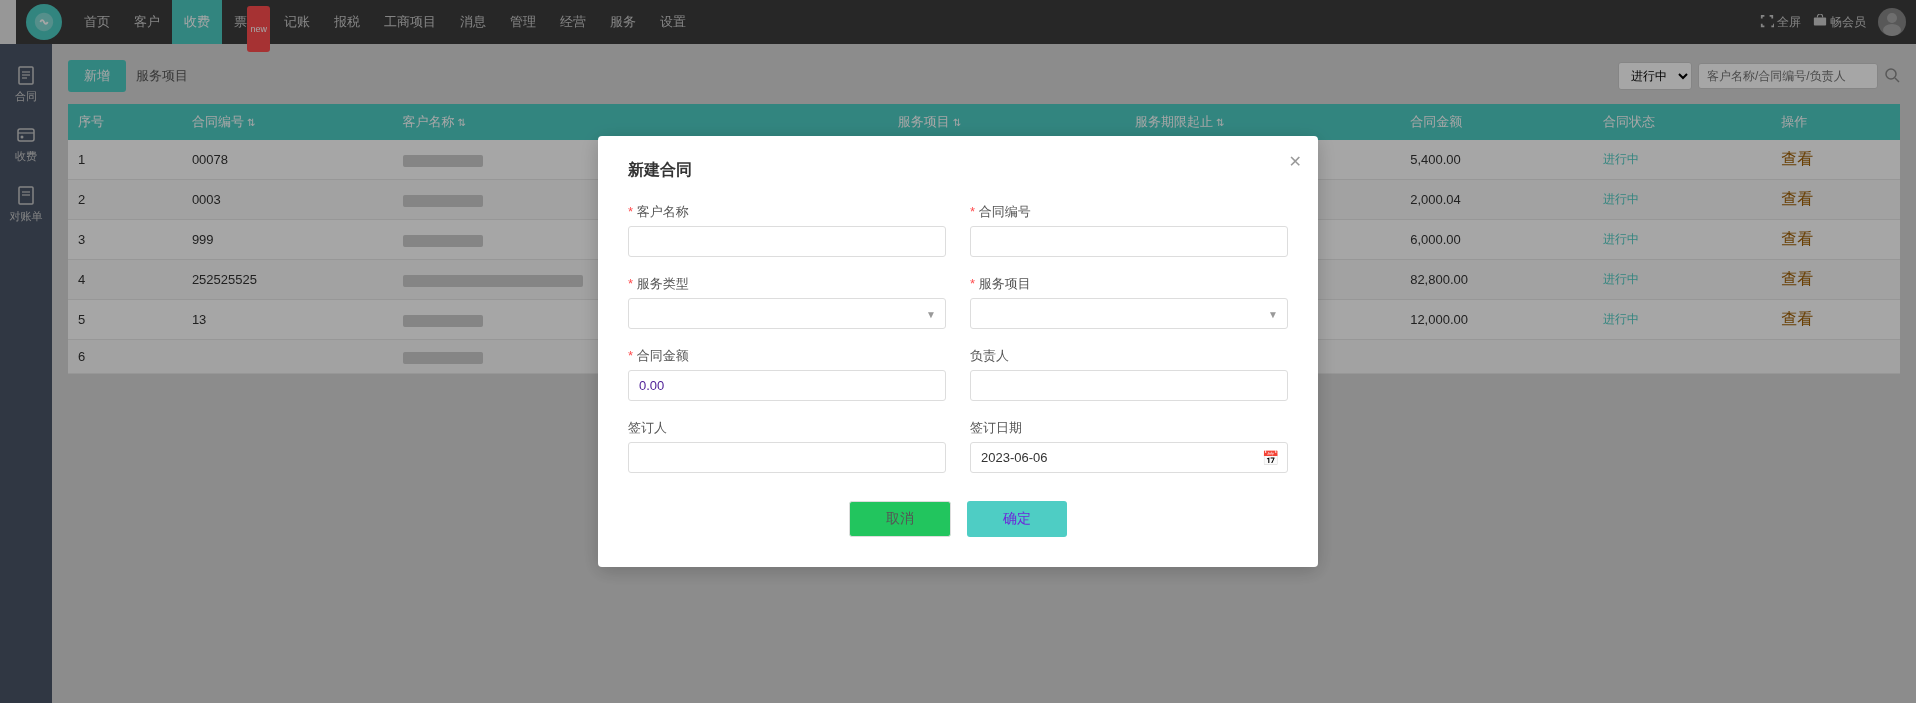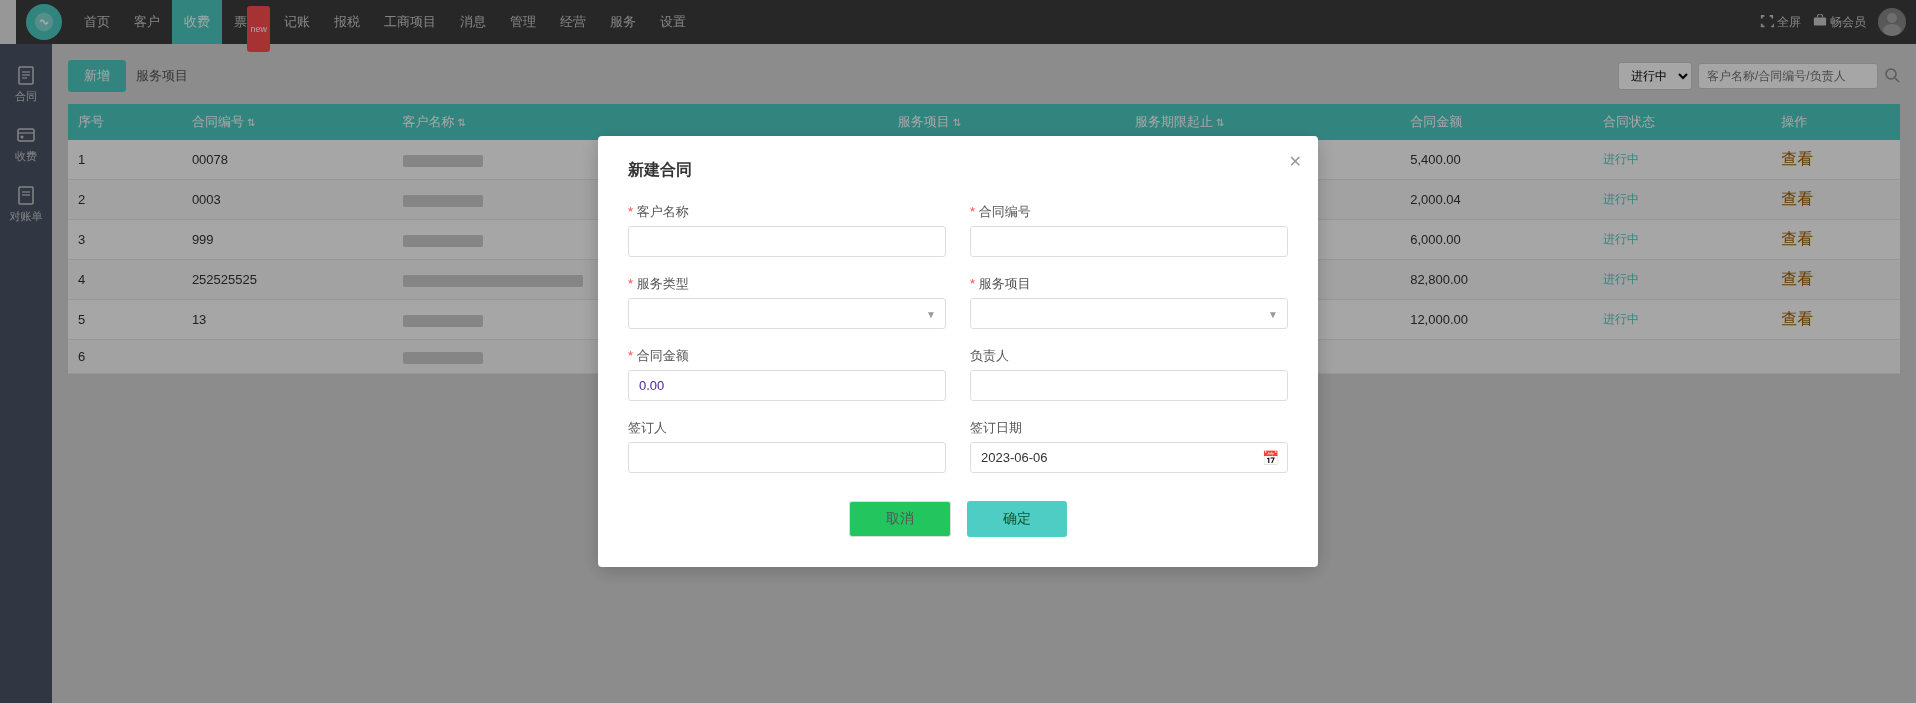--- a/index.html
+++ b/index.html
@@ -306,21 +306,21 @@
       border: 1px solid #ddd;
       background: #22c55e;
       border-radius: 3px;
       cursor: pointer;
       font-size: 14px;
       color: #555;
     }
     .btn-confirm {
       padding: 9px 36px;
       background: #4ecdc4;
-      color: #14532d;
+      color: #6d28d9;
       border: none;
       border-radius: 3px;
       cursor: pointer;
       font-size: 14px;
     }
   </style>
 </head>
 <body>
 
 <nav class="top-nav">

